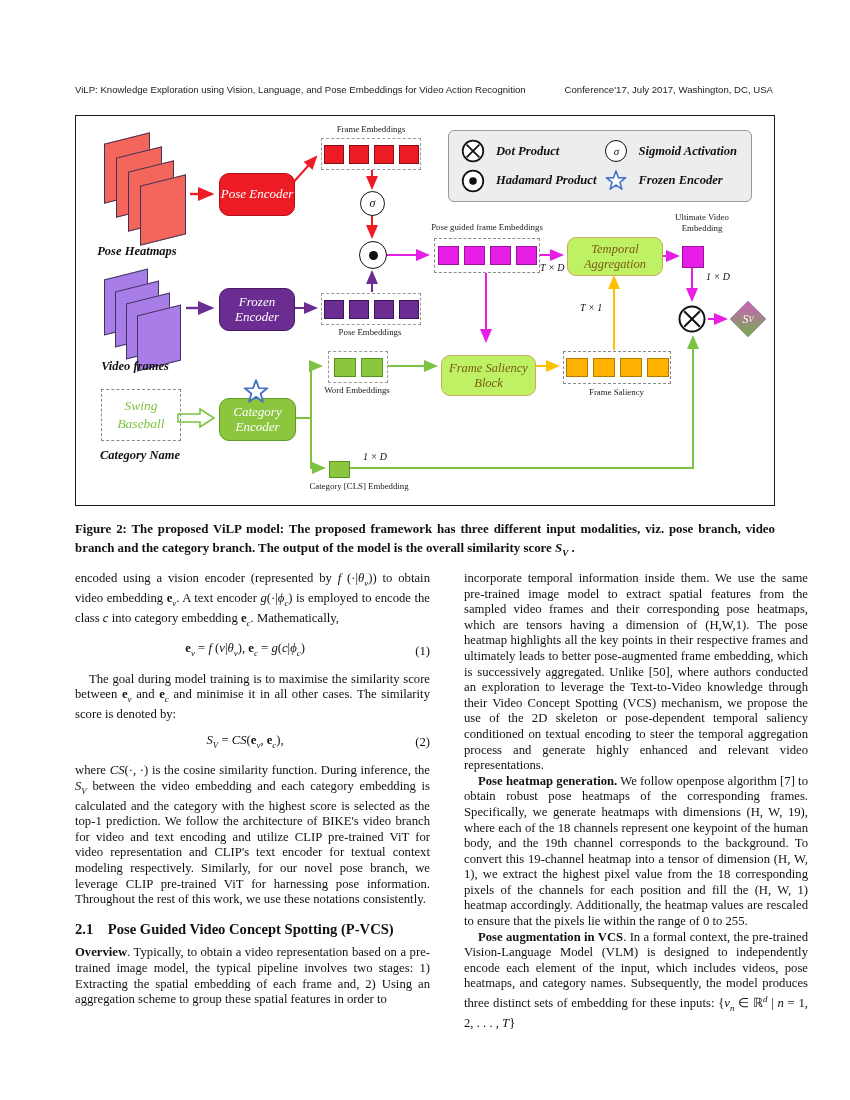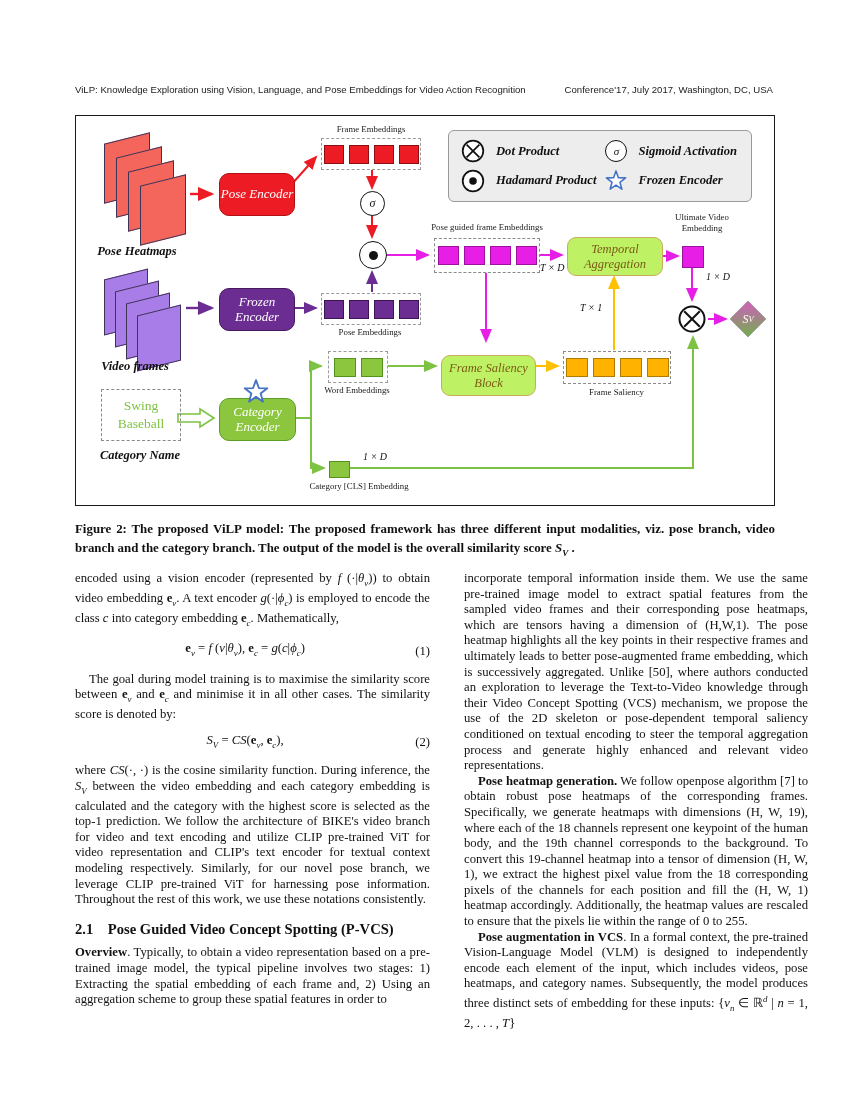--- a/index.html
+++ b/index.html
@@ -20,21 +20,21 @@
   .dimlabel{font-size:10px;font-style:italic;color:#111;white-space:nowrap;}
   .cream{background:#bef264;border:1.4px solid #C9AC5E;border-radius:9px;color:#7a5a16;
          font-style:italic;text-align:center;display:flex;align-items:center;justify-content:center;
          font-size:12.5px;line-height:1.2;}
   .opcircle{border-radius:50%;background:#fff;border:1.7px solid #111;display:flex;align-items:center;justify-content:center;}
   .legend{background:#EDEDED;border:1.4px solid #9a9a9a;border-radius:6px;
           display:grid;grid-template-columns:28px auto 26px auto;column-gap:7px;row-gap:5px;
           align-items:center;padding:8px 12px;}
   .legtext{font-style:italic;font-weight:bold;font-size:12.6px;color:#111;white-space:nowrap;}
   .swingbox{border:1.7px dashed #8a8a8a;display:flex;align-items:center;justify-content:center;text-align:center;
-            color:#7DC242;font-size:13.5px;line-height:1.35;}
+            color:#7DC242;font-style:italic;font-size:13.5px;line-height:1.35;}
   .diamondtext{position:absolute;left:0;top:0;width:100%;height:100%;display:flex;align-items:center;justify-content:center;
                color:#fff;font-style:italic;font-size:12px;}
   
   .caption{left:75px;top:520px;width:700px;font-weight:bold;font-size:12.9px;line-height:18.5px;text-align:justify;}
   
   .col{position:absolute;top:571px;font-size:12.7px;line-height:15.6px;text-align:justify;}
   .col p{margin:0;}
   .col p.indent{text-indent:14px;}
   .eq{display:flex;align-items:center;margin:10px 0;}
   .eq .formula{flex:1;text-align:center;}

